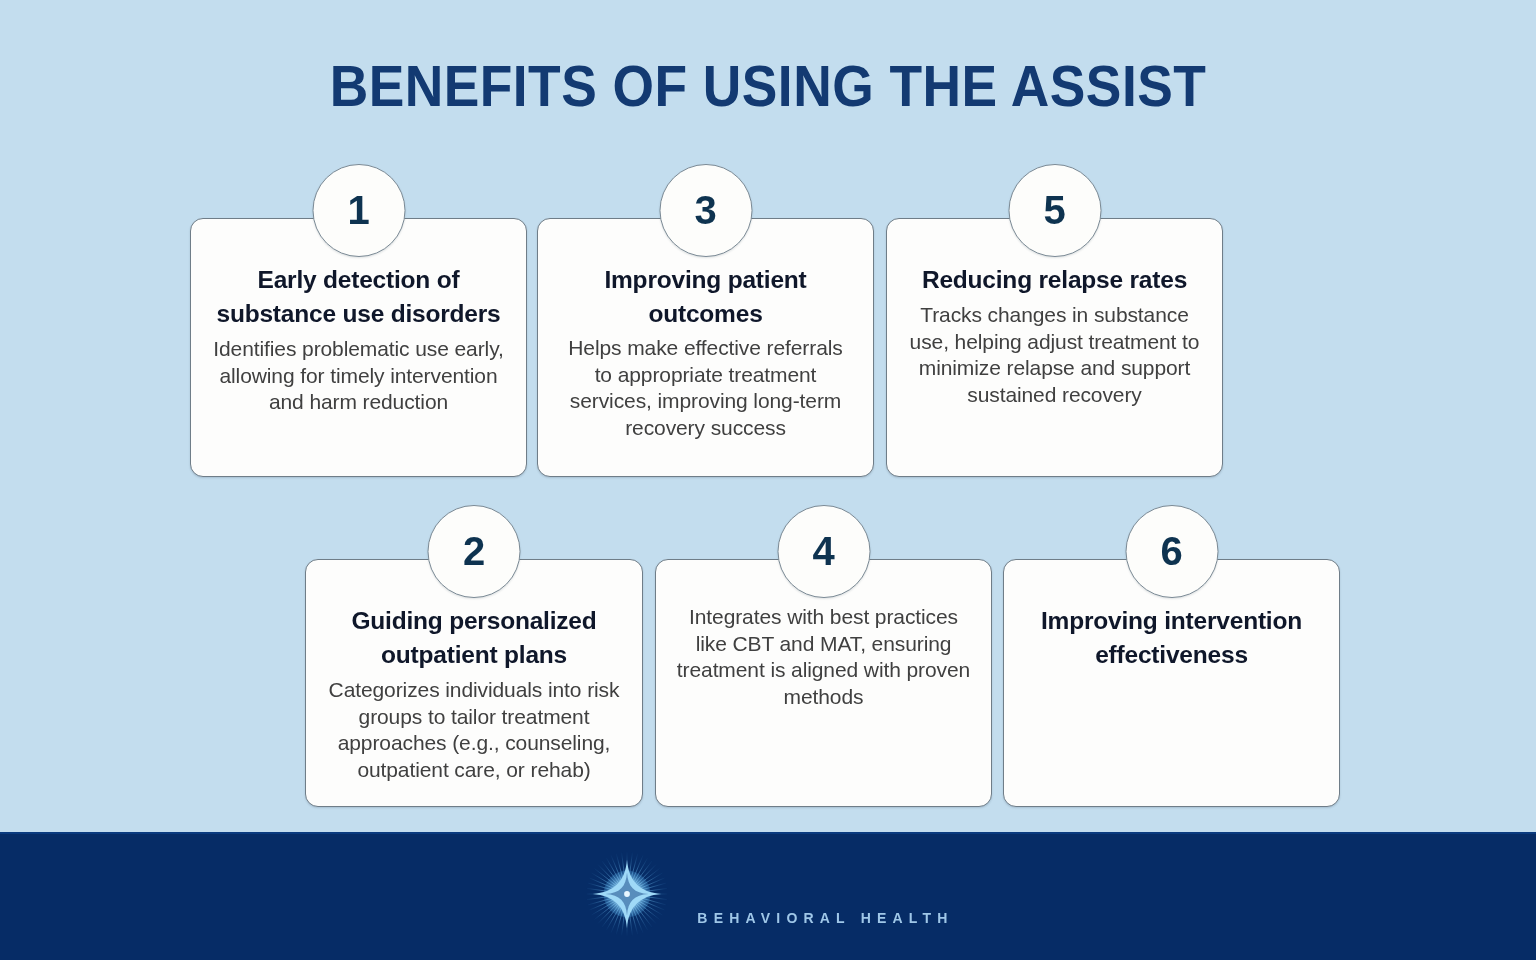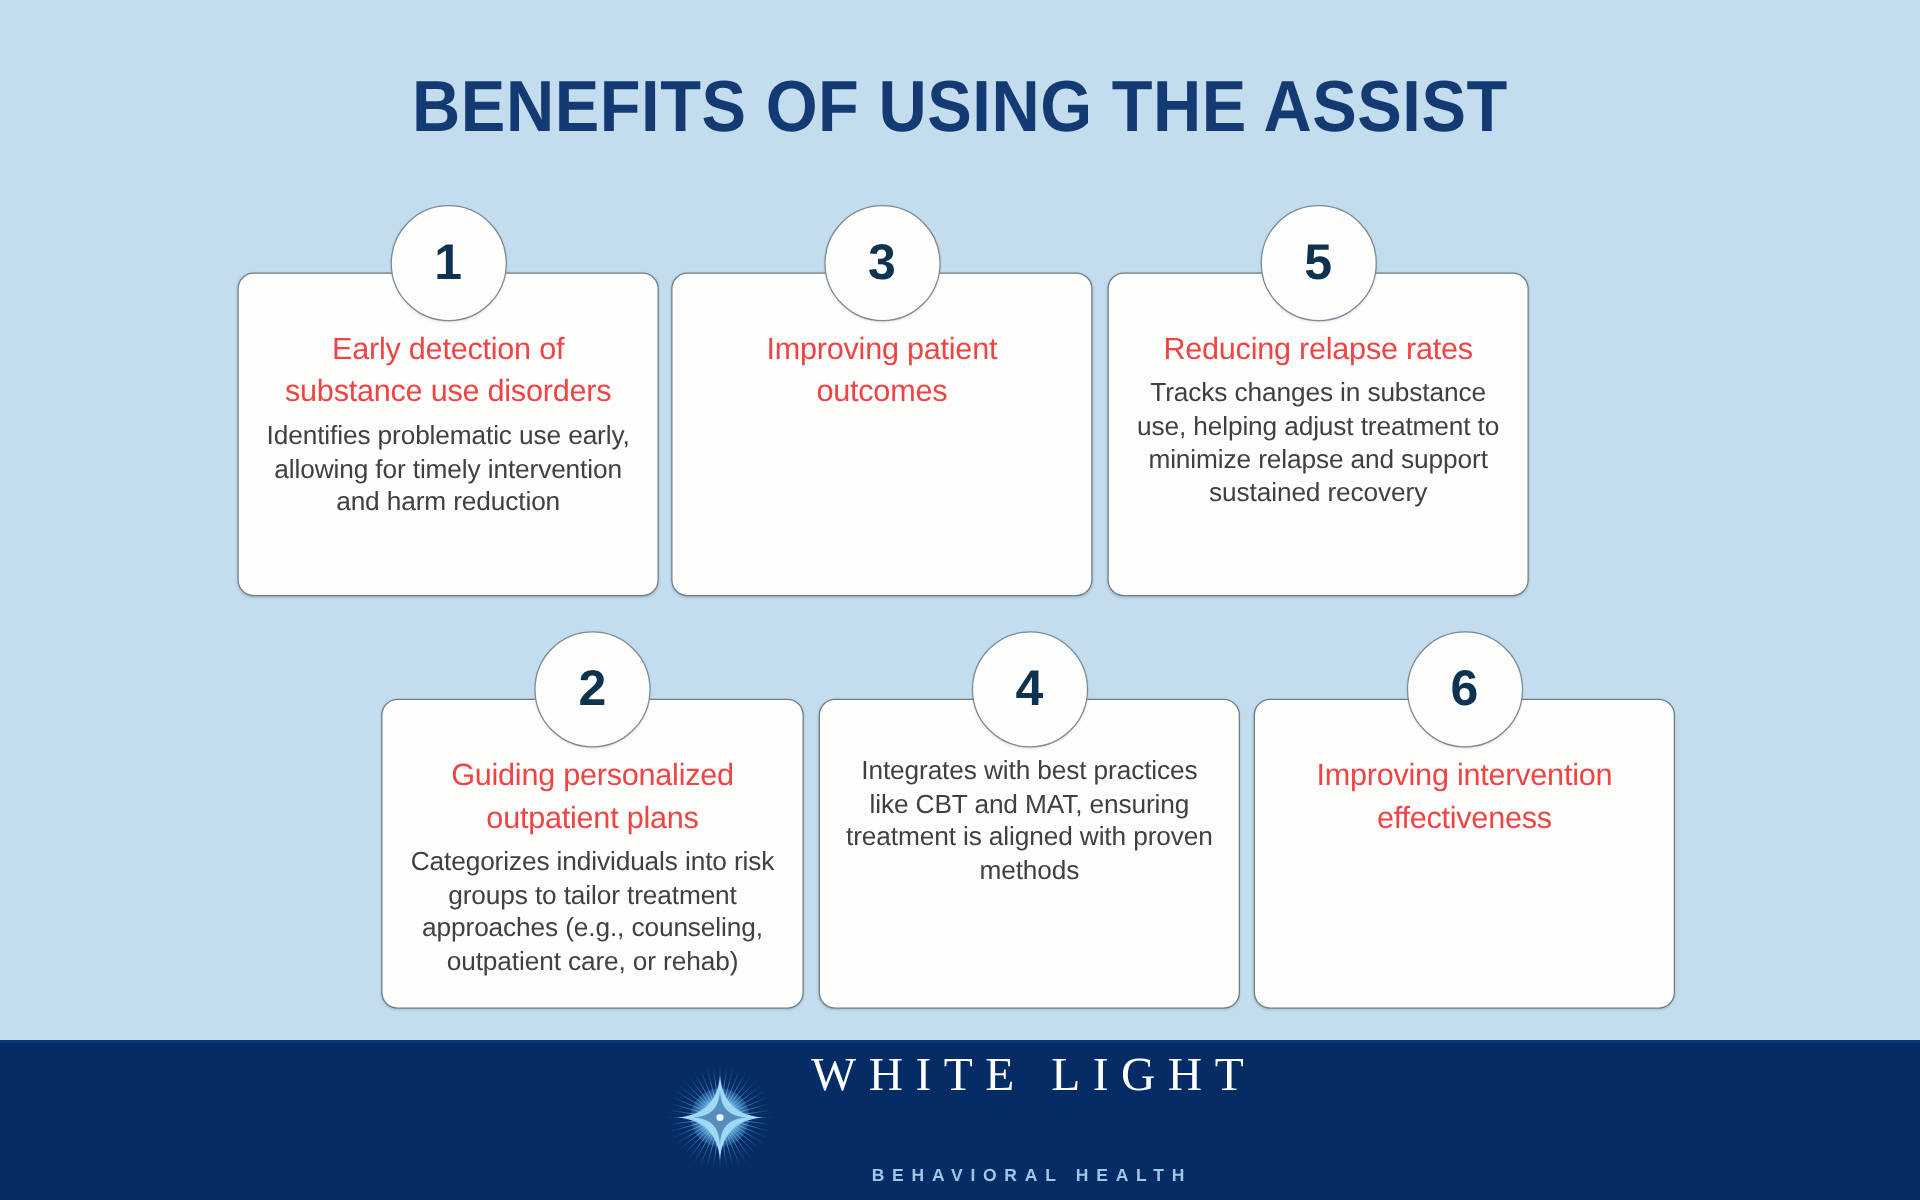--- a/index.html
+++ b/index.html
@@ -50,22 +50,22 @@
     border-radius: 13px;
     box-shadow: 0 1px 2px rgba(20,40,60,0.16);
     padding: 44px 20px 16px 20px;
     text-align: center;
     overflow: visible;
   }
 
   .card-title {
     font-size: 24.5px;
     line-height: 34px;
-    font-weight: normal;
-    color: #ef4444;
+    font-weight: bold;
+    color: #0f172a;
     letter-spacing: -0.2px;
     margin-bottom: 5px;
   }
 
   .card-desc {
     font-size: 21px;
     line-height: 26.5px;
     color: #404040;
     letter-spacing: -0.1px;
   }
@@ -184,20 +184,21 @@
       </div>
       <div class="card-title">Early detection of substance use disorders</div>
       <div class="card-desc">Identifies problematic use early, allowing for timely intervention and harm reduction</div>
     </div>
 
     <div class="card card-3">
       <div class="badge">
         <span>3</span>
       </div>
       <div class="card-title">Improving patient outcomes</div>
+      <div class="card-desc">Helps make effective referrals to appropriate treatment services, improving long-term recovery success</div>
     </div>
 
     <div class="card card-5">
       <div class="badge">
         <span>5</span>
       </div>
       <div class="card-title">Reducing relapse rates</div>
       <div class="card-desc">Tracks changes in substance use, helping adjust treatment to minimize relapse and support sustained recovery</div>
     </div>
 
@@ -303,18 +304,17 @@
       </defs>
 
       <circle cx="50" cy="50" r="47" fill="url(#rayFade)" mask="url(#rayMask)"></circle>
       <circle cx="50" cy="50" r="26" fill="url(#coreGlow)" opacity="0.85"></circle>
       <path d="M50 12 C52 36 64 48 88 50 C64 52 52 64 50 88 C48 64 36 52 12 50 C36 48 48 36 50 12 Z" fill="#9fd9f7"></path>
       <path d="M50 26 C51 42 58 49 74 50 C58 51 51 58 50 74 C49 58 42 51 26 50 C42 49 49 42 50 26 Z" fill="#1d4f8c" opacity="0.55"></path>
       <circle cx="50" cy="50" r="3.2" fill="#e9f7ff"></circle>
     </svg>
 
     <div class="wordmark">
-      <div class="wordmark-main">WHITE LIGHT</div>
       <div class="wordmark-sub">BEHAVIORAL HEALTH</div>
     </div>
 
   </div>
 </div>
 
 </body></html>

